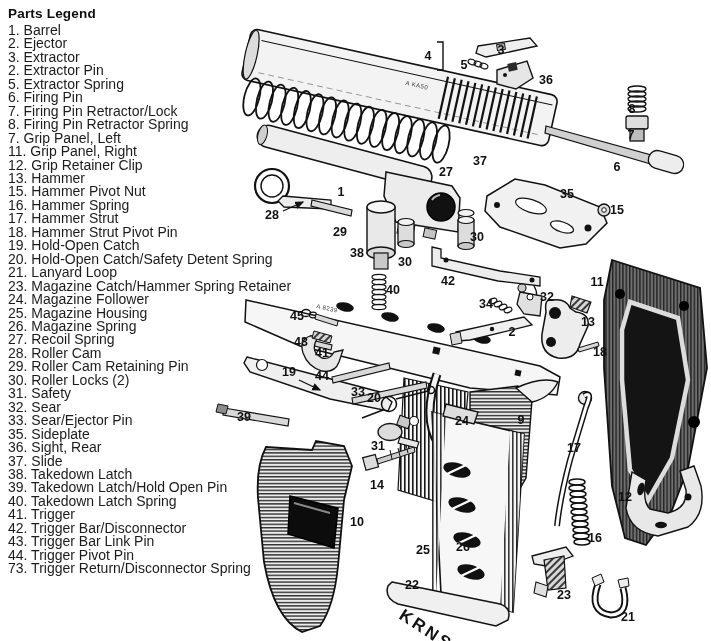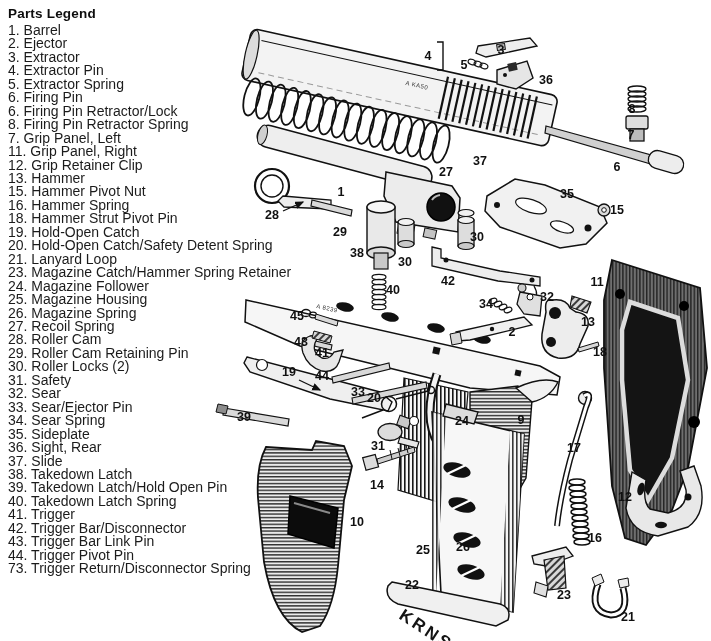--- a/index.html
+++ b/index.html
@@ -17,47 +17,47 @@
 </style>
 </head>
 <body>
 
 <div class="legend">
   <div class="legend-title">Parts Legend</div>
   <div>
       <div class="legend-item">1. Barrel</div>
       <div class="legend-item">2. Ejector</div>
       <div class="legend-item">3. Extractor</div>
-      <div class="legend-item">4. Extractor Pin</div>
+      <div class="legend-item">2. Extractor Pin</div>
       <div class="legend-item">5. Extractor Spring</div>
       <div class="legend-item">6. Firing Pin</div>
-      <div class="legend-item">6. Firing Pin Retractor/Lock</div>
+      <div class="legend-item">7. Firing Pin Retractor/Lock</div>
       <div class="legend-item">8. Firing Pin Retractor Spring</div>
       <div class="legend-item">7. Grip Panel, Left</div>
       <div class="legend-item">11. Grip Panel, Right</div>
       <div class="legend-item">12. Grip Retainer Clip</div>
       <div class="legend-item">13. Hammer</div>
       <div class="legend-item">15. Hammer Pivot Nut</div>
       <div class="legend-item">16. Hammer Spring</div>
+      <div class="legend-item">17. Hammer Strut</div>
       <div class="legend-item">18. Hammer Strut Pivot Pin</div>
       <div class="legend-item">19. Hold-Open Catch</div>
       <div class="legend-item">20. Hold-Open Catch/Safety Detent Spring</div>
       <div class="legend-item">21. Lanyard Loop</div>
       <div class="legend-item">23. Magazine Catch/Hammer Spring Retainer</div>
       <div class="legend-item">24. Magazine Follower</div>
       <div class="legend-item">25. Magazine Housing</div>
       <div class="legend-item">26. Magazine Spring</div>
       <div class="legend-item">27. Recoil Spring</div>
       <div class="legend-item">28. Roller Cam</div>
       <div class="legend-item">29. Roller Cam Retaining Pin</div>
       <div class="legend-item">30. Roller Locks (2)</div>
       <div class="legend-item">31. Safety</div>
       <div class="legend-item">32. Sear</div>
       <div class="legend-item">33. Sear/Ejector Pin</div>
-      <div class="legend-item">34. Sear Spring</div>
       <div class="legend-item">35. Sideplate</div>
       <div class="legend-item">36. Sight, Rear</div>
       <div class="legend-item">37. Slide</div>
       <div class="legend-item">38. Takedown Latch</div>
       <div class="legend-item">39. Takedown Latch/Hold Open Pin</div>
       <div class="legend-item">40. Takedown Latch Spring</div>
       <div class="legend-item">41. Trigger</div>
       <div class="legend-item">42. Trigger Bar/Disconnector</div>
       <div class="legend-item">43. Trigger Bar Link Pin</div>
       <div class="legend-item">44. Trigger Pivot Pin</div>

